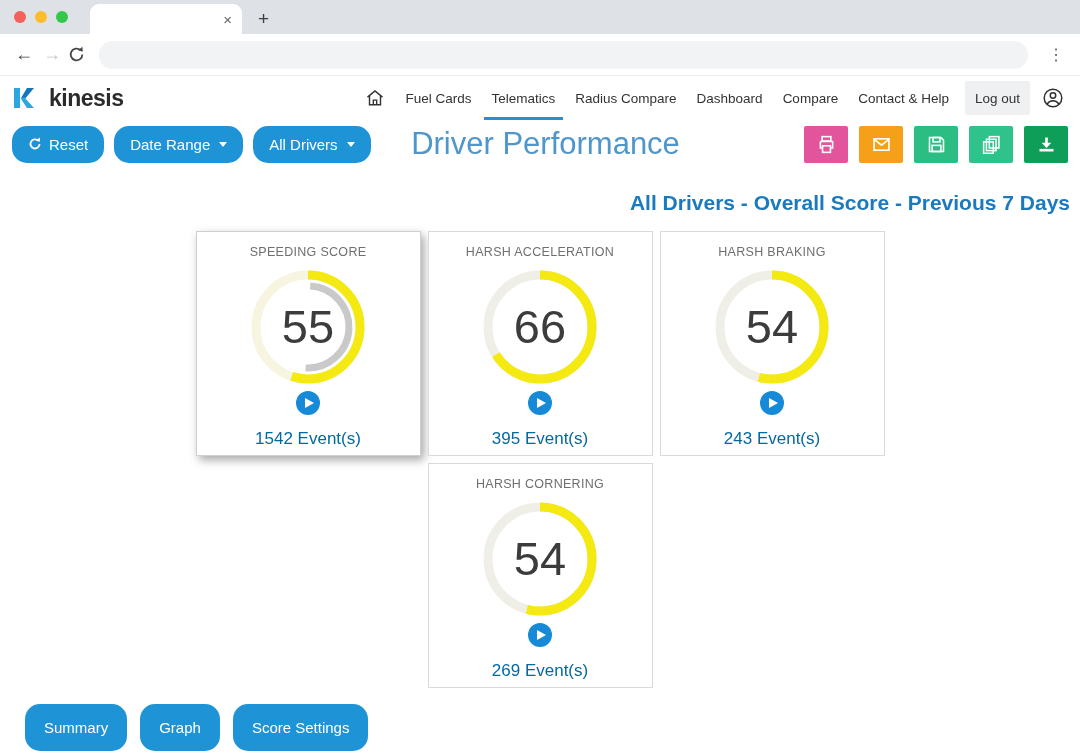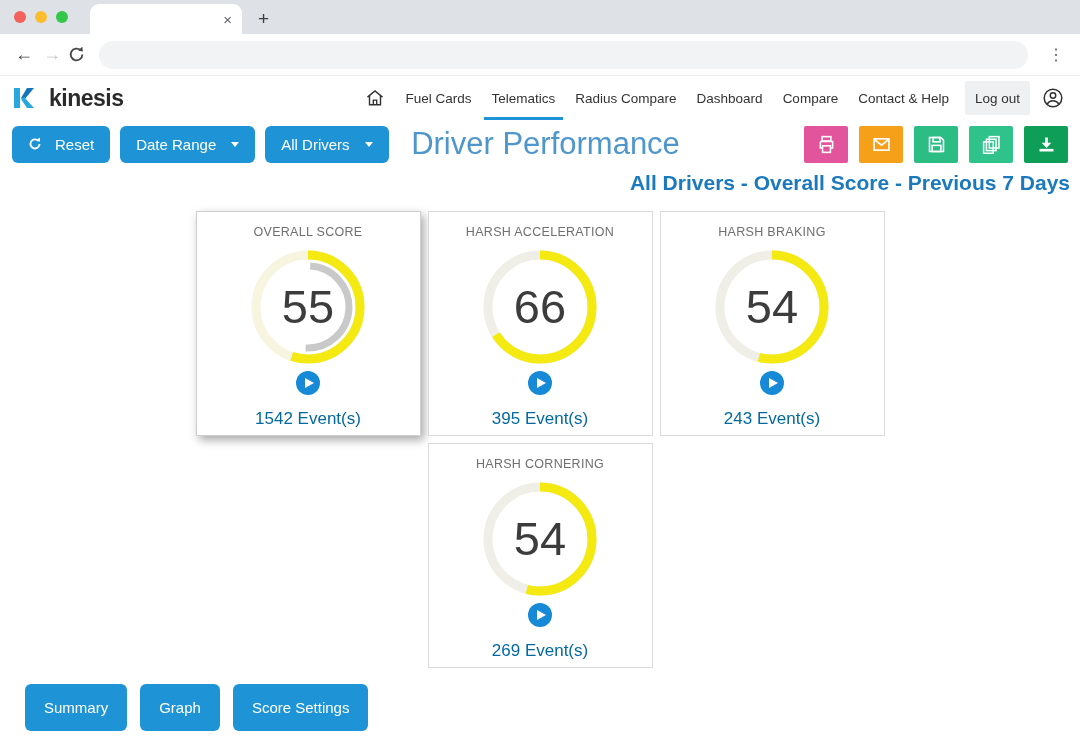--- a/index.html
+++ b/index.html
@@ -30,36 +30,36 @@
   .nav { margin-left:auto; display:flex; align-items:center; gap:4px; height:44px; }
   .nav-home { display:flex; align-items:center; padding:0 8px; height:100%; }
   .nav-item { font-size:13.5px; color:#333; padding:0 8px; height:44px; display:flex; align-items:center; }
   .nav-item.active { border-bottom:3px solid var(--accent-blue); padding-top:3px; }
   .nav-item.logout { background:#eef0f2; border-radius:2px; height:34px; margin:0 4px; padding:0 10px; }
   .account { display:flex; align-items:center; padding:0 4px; }
 
   
   .controls { position:relative; height:44px; display:flex; align-items:center; padding:0 12px; margin-top:2px; }
   .btn-blue { background:var(--accent-blue); color:#fff; border:none; font-size:15px;
-              font-family:inherit; padding:0 16px; height:37px; border-radius:6px;
-              display:flex; align-items:center; gap:13px; margin-right:10px; }
+              font-family:inherit; padding:0 16px; height:37px; border-radius:15px;
+              display:flex; align-items:center; gap:7px; margin-right:10px; }
   .caret { width:0; height:0; border-left:4px solid transparent; border-right:4px solid transparent;
            border-top:5px solid #fff; margin-left:2px; }
   .page-title { position:absolute; left:11px; right:0; text-align:center; font-size:31px;
                 color:var(--title-blue); font-weight:400; pointer-events:none; }
   .action-group { margin-left:auto; display:flex; gap:11px; }
   .action-btn { width:44px; height:37px; border:none; border-radius:2px; display:flex;
                 align-items:center; justify-content:center; }
   .action-btn svg { width:21px; height:21px; }
   .a-print { background:var(--print-pink); } .a-email { background:var(--email-orange); }
   .a-save { background:var(--save-green); } .a-copy { background:var(--copy-green); }
   .a-download { background:var(--download-green); }
 
   
-  .subtitle { text-align:right; padding-right:10px; margin-top:5px; font-size:21px;
+  .subtitle { text-align:right; padding-right:10px; margin-top:25px; font-size:21px;
               font-weight:bold; color:var(--subtitle-blue); }
 
   
   .cards-row { display:flex; justify-content:center; gap:7px; }
   .cards-row.first { margin-top:16px; }
   .cards-row.second { margin-top:7px; }
   .card { width:225px; height:225px; background:#fff; border:1px solid #d9dadb;
           display:flex; flex-direction:column; align-items:center; }
   .card.selected { box-shadow:3px 4px 9px rgba(0,0,0,0.35); border-color:#cfcfcf; }
   .card-title { margin-top:13px; font-size:12.5px; color:#6f6f6f; letter-spacing:0.3px; }
@@ -194,21 +194,21 @@
       </svg>
     </button>
   </div>
 </div>
 
 <div class="subtitle">All Drivers - Overall Score - Previous 7 Days</div>
 
 <div class="cards-row first">
 
   <div class="card selected">
-    <div class="card-title">OVERALL SCORE</div>
+    <div class="card-title">SPEEDING SCORE</div>
     <svg class="gauge" width="124" height="124" viewBox="0 0 124 124">
       <circle class="g-track" cx="62" cy="62" r="52" stroke="#f7f4df"></circle>
       <circle class="g-arc" cx="62" cy="62" r="52" transform="rotate(-90 62 62)" stroke="#f4e911" stroke-dasharray="179.6990997853362 326.7256359733385"></circle>
       <circle class="g-inner" cx="62" cy="62" r="41" transform="rotate(-87 62 62)" stroke="#c9c9c9" stroke-dasharray="128.8052987971815 257.610597594363"></circle>
       <text class="score" x="62" y="78" text-anchor="middle">55</text>
     </svg>
     <button class="play-btn">
       <span class="play-tri"></span>
     </button>
     <div class="events">1542 Event(s)</div>

